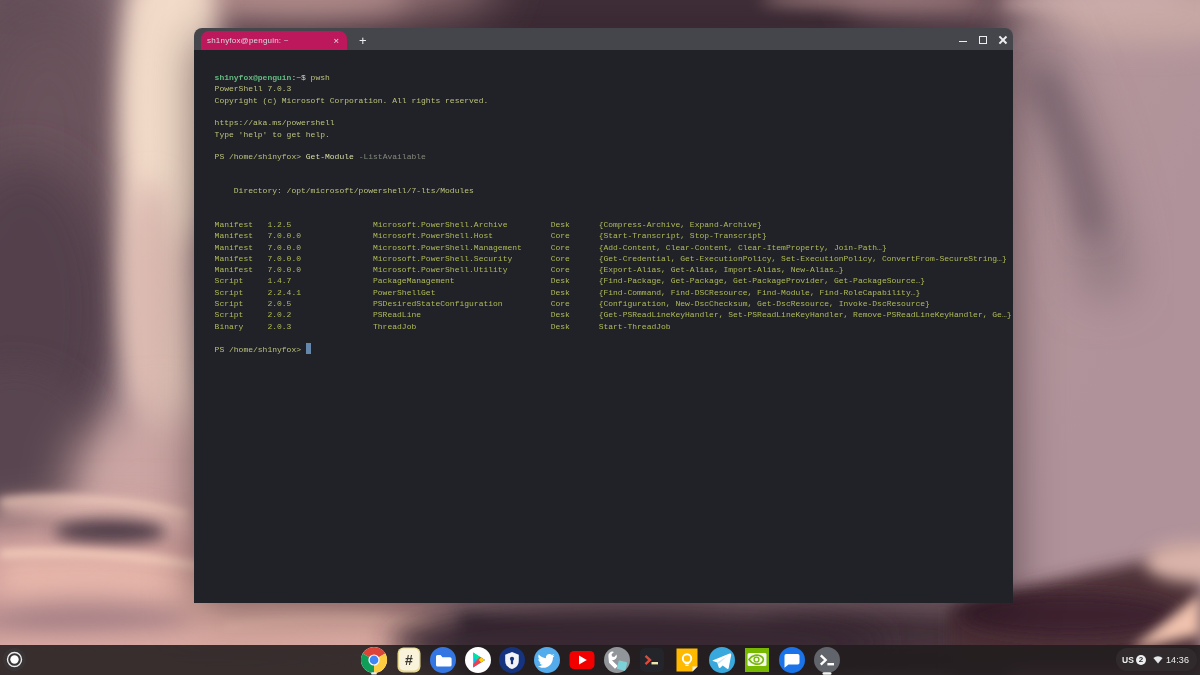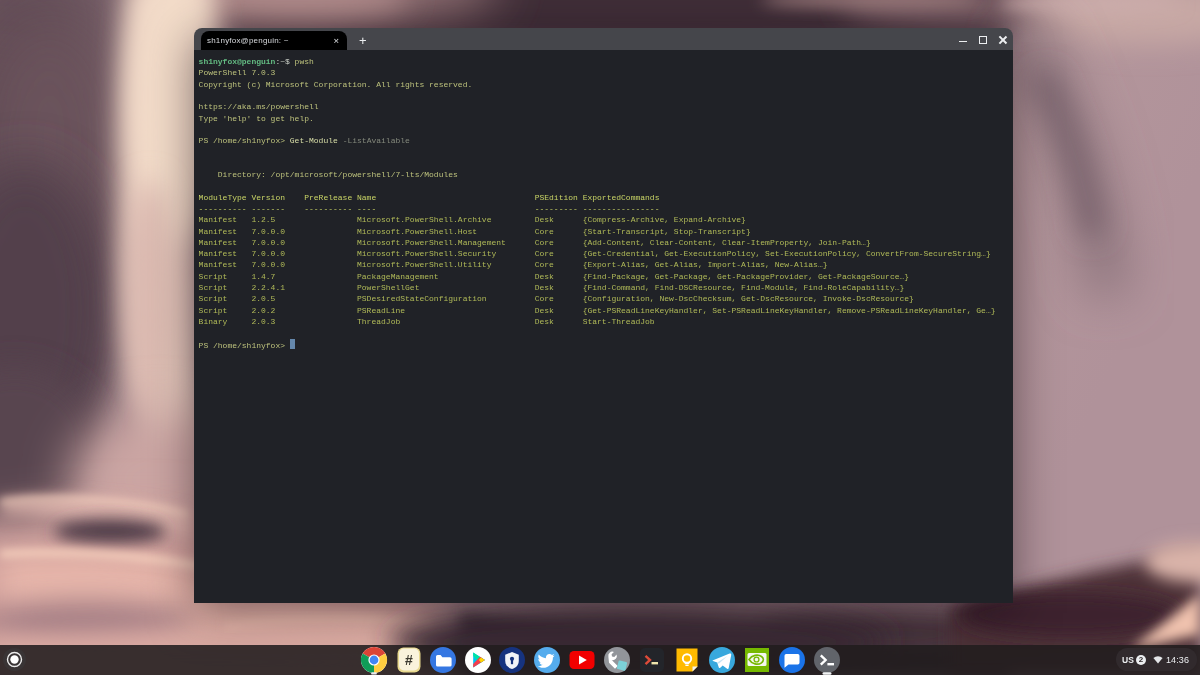--- a/index.html
+++ b/index.html
@@ -1,32 +1,32 @@
 <!DOCTYPE html>
 <html><head>
 <meta charset="utf-8">
 <style>
 html,body{margin:0;padding:0;}
 body{width:1200px;height:675px;overflow:hidden;position:relative;background:#ab9095;font-family:"Liberation Sans",sans-serif;}
 #wall{position:absolute;left:0;top:0;width:1200px;height:675px;}
 #win{position:absolute;left:194px;top:28px;width:819px;height:575px;border-radius:8px 8px 0 0;box-shadow:0 10px 45px rgba(20,5,15,0.5);}
 #tabbar{position:absolute;left:0;top:0;width:819px;height:22px;background:#45464b;border-radius:8px 8px 0 0;}
-#tab{position:absolute;left:7px;top:3px;width:146px;height:19px;background:#000000;border-radius:8px 8px 0 0;}
+#tab{position:absolute;left:7px;top:3px;width:146px;height:19px;background:#be185d;border-radius:8px 8px 0 0;}
 #tab .ttl{position:absolute;left:6px;top:4.5px;font-size:8px;color:#d8dade;letter-spacing:0.2px;}
 #tab .tx{position:absolute;right:8px;top:3.5px;color:#dfe1e4;font-size:9.5px;font-weight:normal;}
 #ntab{position:absolute;left:165px;top:5px;color:#eceef0;font-size:13px;font-weight:400;}
 #ctl{position:absolute;right:0;top:0;height:22px;width:60px;}
 .mini{position:absolute;right:46px;top:12.5px;width:8.5px;height:1.8px;background:#eceef0;}
 .maxi{position:absolute;right:26px;top:8px;width:5.6px;height:5.6px;border:1.6px solid #eceef0;}
 .clo{position:absolute;right:6px;top:7.5px;width:9px;height:9px;}
 .clo:before,.clo:after{content:"";position:absolute;left:3.7px;top:-0.5px;width:1.7px;height:10px;background:#eceef0;}
 .clo:before{transform:rotate(45deg);}
 .clo:after{transform:rotate(-45deg);}
 #term{position:absolute;left:0;top:22px;width:819px;height:553px;background:#202227;}
-#term pre{margin:0;position:absolute;left:4.6px;top:6.1px;font-family:"Liberation Mono",monospace;font-size:8px;line-height:11.3px;color:#bcc17c;letter-spacing:0;}
+#term pre{margin:16px;position:absolute;left:4.6px;top:6.1px;font-family:"Liberation Mono",monospace;font-size:8px;line-height:11.3px;color:#bcc17c;letter-spacing:0;}
 .g{color:#63bb82;font-weight:bold;}
 .w{color:#ccd1c8;}
 .hb{color:#c9d566;}
 .tb{color:#b0ba58;}
 .cm{color:#d9dfa8;}
 .gy{color:#84897c;}
 .cur{display:inline-block;width:5px;height:10.5px;background:#6487ab;vertical-align:-2px;}
 #shelf{position:absolute;left:0;top:645px;width:1200px;height:30px;background:rgba(33,28,30,0.88);}
 #launch{position:absolute;left:3px;top:648px;width:23px;height:23px;border-radius:50%;background:#393435;}
 #launch svg{position:absolute;left:0;top:0;}
@@ -132,22 +132,21 @@
 Copyright (c) Microsoft Corporation. All rights reserved.
 
 https://aka.ms/powershell
 Type 'help' to get help.
 
 PS /home/sh1nyfox&gt; <span class="cm">Get-Module</span> <span class="gy">-ListAvailable</span>
 
 
     Directory: /opt/microsoft/powershell/7-lts/Modules
 
-<span class="hb">ModuleType Version    PreRelease Name                                 PSEdition ExportedCommands
----------- -------    ---------- ----                                 --------- ----------------</span><span class="tb">
+<span class="tb">
 Manifest   1.2.5                 Microsoft.PowerShell.Archive         Desk      {Compress-Archive, Expand-Archive}
 Manifest   7.0.0.0               Microsoft.PowerShell.Host            Core      {Start-Transcript, Stop-Transcript}
 Manifest   7.0.0.0               Microsoft.PowerShell.Management      Core      {Add-Content, Clear-Content, Clear-ItemProperty, Join-Path…}
 Manifest   7.0.0.0               Microsoft.PowerShell.Security        Core      {Get-Credential, Get-ExecutionPolicy, Set-ExecutionPolicy, ConvertFrom-SecureString…}
 Manifest   7.0.0.0               Microsoft.PowerShell.Utility         Core      {Export-Alias, Get-Alias, Import-Alias, New-Alias…}
 Script     1.4.7                 PackageManagement                    Desk      {Find-Package, Get-Package, Get-PackageProvider, Get-PackageSource…}
 Script     2.2.4.1               PowerShellGet                        Desk      {Find-Command, Find-DSCResource, Find-Module, Find-RoleCapability…}
 Script     2.0.5                 PSDesiredStateConfiguration          Core      {Configuration, New-DscChecksum, Get-DscResource, Invoke-DscResource}
 Script     2.0.2                 PSReadLine                           Desk      {Get-PSReadLineKeyHandler, Set-PSReadLineKeyHandler, Remove-PSReadLineKeyHandler, Ge…}
 Binary     2.0.3                 ThreadJob                            Desk      Start-ThreadJob</span>

